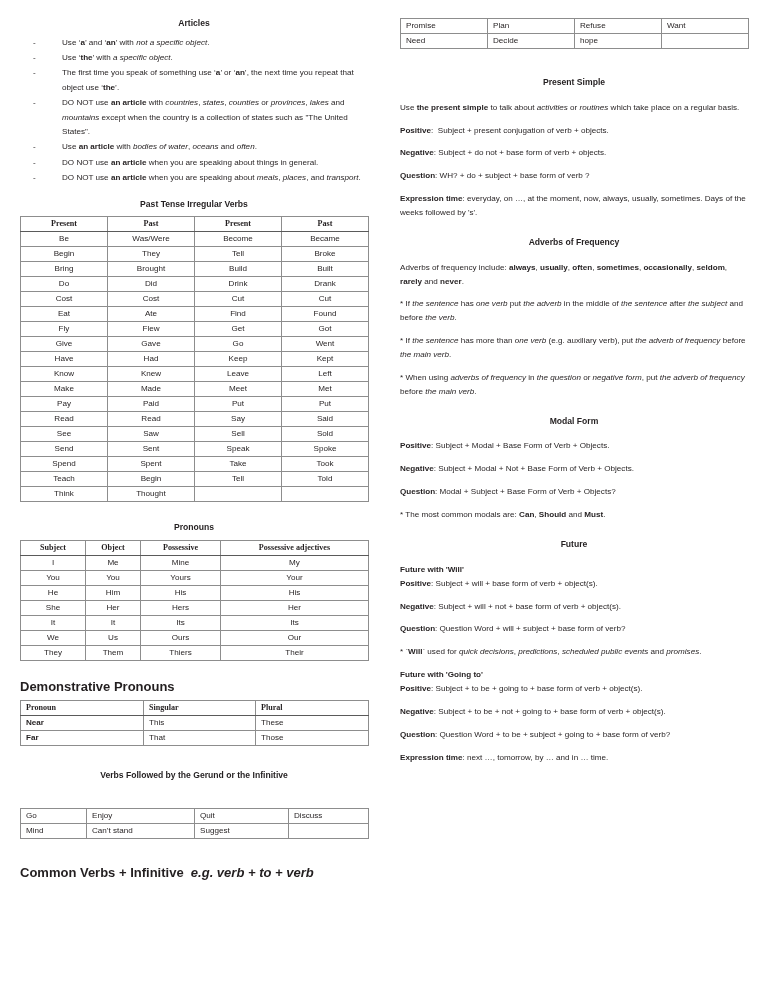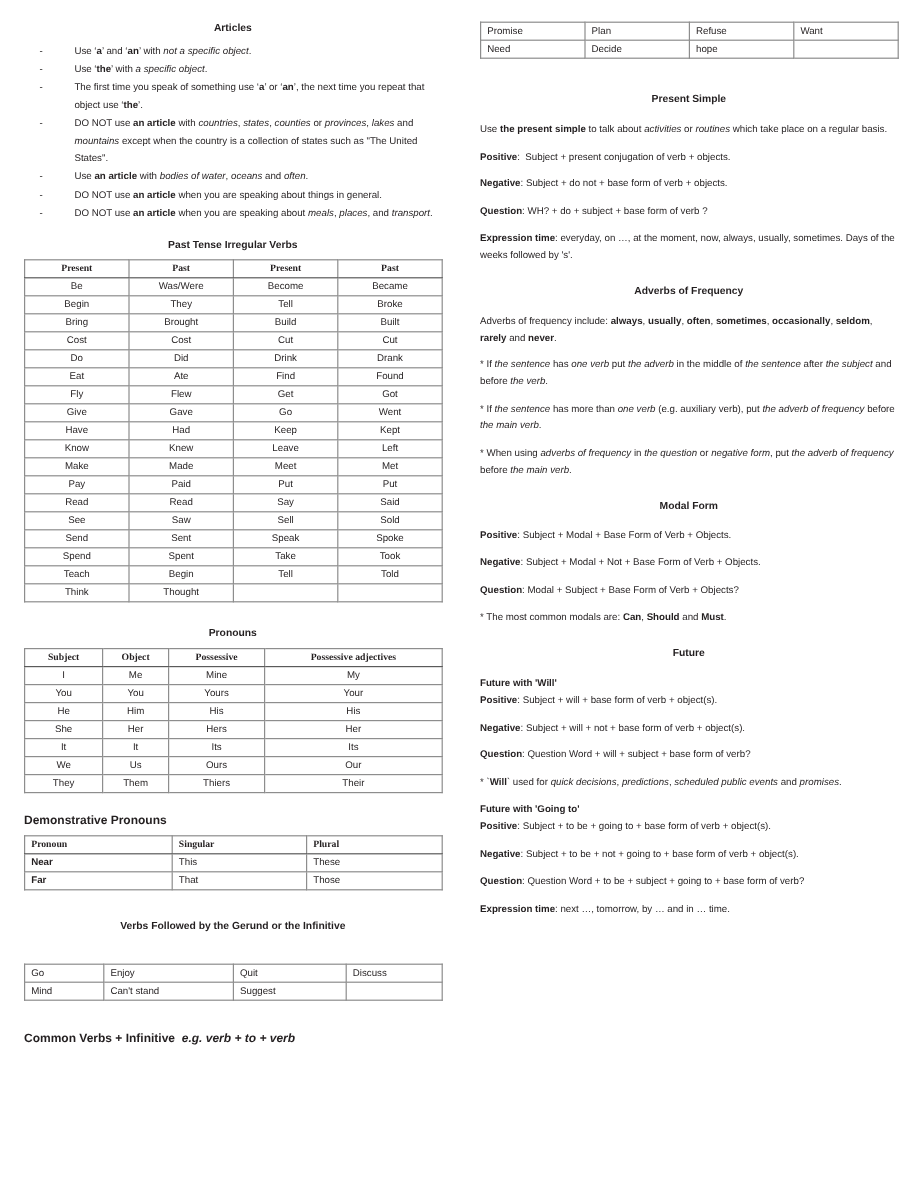--- a/index.html
+++ b/index.html
@@ -31,21 +31,21 @@
 
   h2.section-title {
     font-size: 8.6px;
     font-weight: bold;
     text-align: center;
     margin: 0 0 6px 0;
     padding: 0;
     line-height: 1.35;
   }
   h3.sub-title {
-    font-size: 10px;
+    font-size: 13px;
     font-weight: bold;
     text-align: left;
     margin: 0 0 4px 0;
     padding: 0;
     line-height: 1.5;
   }
   p.para {
     margin: 0 0 9px 0;
     line-height: 1.72;
     font-size: 8.1px;
@@ -164,30 +164,30 @@
             <td>Tell</td>
             <td>Broke</td>
           </tr>
           <tr>
             <td>Bring</td>
             <td>Brought</td>
             <td>Build</td>
             <td>Built</td>
           </tr>
           <tr>
+            <td>Do</td>
+            <td>Did</td>
+            <td>Drink</td>
+            <td>Drank</td>
+          </tr>
+          <tr>
             <td>Cost</td>
             <td>Cost</td>
             <td>Cut</td>
             <td>Cut</td>
-          </tr>
-          <tr>
-            <td>Do</td>
-            <td>Did</td>
-            <td>Drink</td>
-            <td>Drank</td>
           </tr>
           <tr>
             <td>Eat</td>
             <td>Ate</td>
             <td>Find</td>
             <td>Found</td>
           </tr>
           <tr>
             <td>Fly</td>
             <td>Flew</td>

